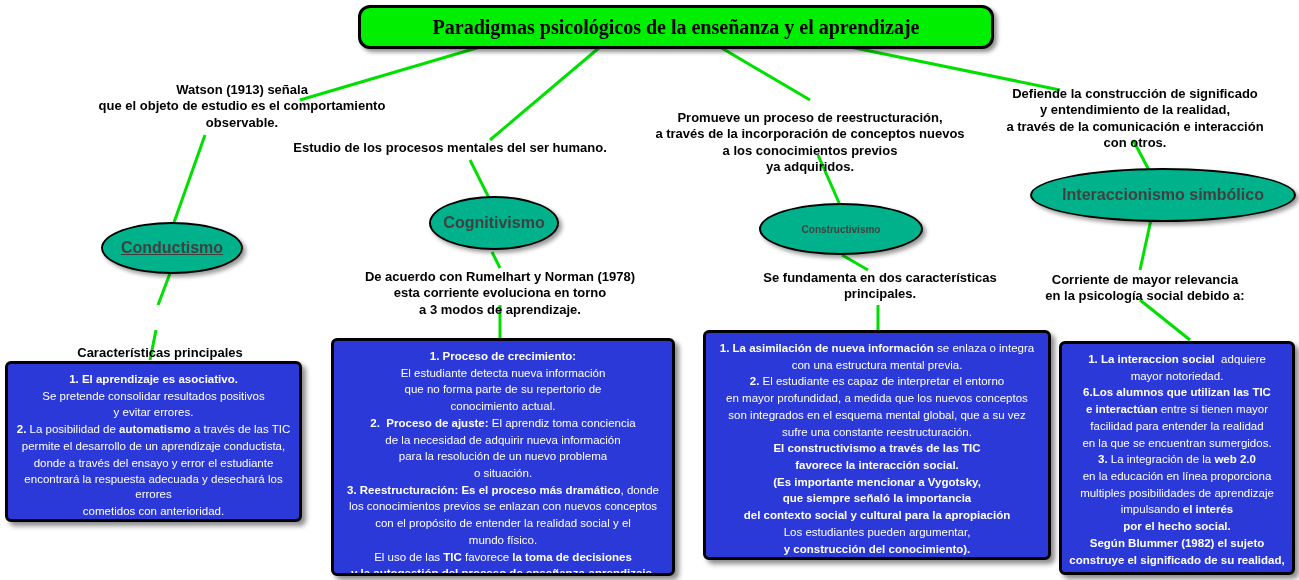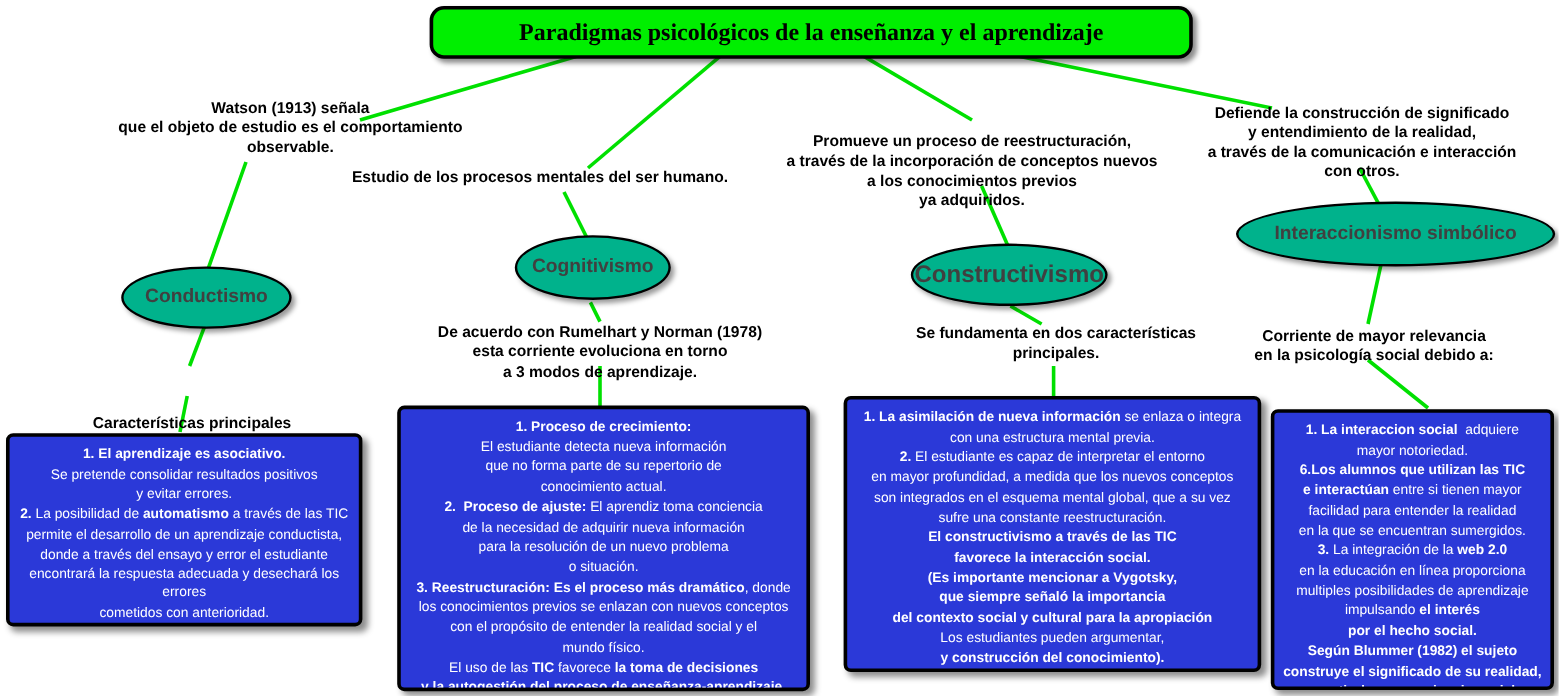--- a/index.html
+++ b/index.html
@@ -107,21 +107,21 @@
     <path d="M 878 305 L 878 330" stroke="#00e000" stroke-width="3" fill="none"></path>
     <path d="M 1140 300 L 1190 340" stroke="#00e000" stroke-width="3" fill="none"></path>
   </svg>
 
   <div class="node title-box" style="left:358px; top:5px; width:636px; height:44px; font-size:20px;">Paradigmas psicológicos de la enseñanza y el aprendizaje</div>
 
   <div class="node caption" style="left:55px; top:82px; width:300px;margin-left:37px;">Watson (1913) señala
 que el objeto de estudio es el comportamiento
 observable.</div>
 
-  <div class="node ellipse" style="left:101px; top:222px; width:142px; height:52px; font-size:16px;">Conductismo</div>
+  <div class="node ellipse" style="left:101px; top:222px; width:142px; height:52px; font-size:16px;text-decoration:underline;">Conductismo</div>
 
   <div class="node caption" style="left:35px; top:310px; width:250px;margin-top:35px;">Características principales</div>
 
   <div class="node bluebox" style="left:5px; top:361px; width:297px; height:161px;">
       <p><b>1. El aprendizaje es asociativo.</b></p>
       <p>Se pretende consolidar resultados positivos</p>
       <p>y evitar errores.</p>
       <p><b>2.</b> La posibilidad de <b>automatismo</b> a través de las TIC</p>
       <p>permite el desarrollo de un aprendizaje conductista,</p>
       <p>donde a través del ensayo y error el estudiante</p>
@@ -153,21 +153,21 @@
       <p>mundo físico.</p>
       <p>El uso de las <b>TIC</b> favorece <b>la toma de decisiones</b></p>
       <p><b>y la autogestión del proceso de enseñanza-aprendizaje.</b></p>
     </div>
 
   <div class="node caption" style="left:640px; top:110px; width:340px;">Promueve un proceso de reestructuración,
 a través de la incorporación de conceptos nuevos
 a los conocimientos previos
 ya adquiridos.</div>
 
-  <div class="node ellipse" style="left:759px; top:203px; width:164px; height:52px; font-size:20px;">Constructivismo</div>
+  <div class="node ellipse" style="left:759px; top:203px; width:164px; height:52px; font-size:10px;">Constructivismo</div>
 
   <div class="node caption" style="left:720px; top:270px; width:320px;">Se fundamenta en dos características
 principales.</div>
 
   <div class="node bluebox" style="left:703px; top:330px; width:348px; height:230px;">
       <p><b>1. La asimilación de nueva información</b> se enlaza o integra</p>
       <p>con una estructura mental previa.</p>
       <p><b>2.</b> El estudiante es capaz de interpretar el entorno</p>
       <p>en mayor profundidad, a medida que los nuevos conceptos</p>
       <p>son integrados en el esquema mental global, que a su vez</p>

